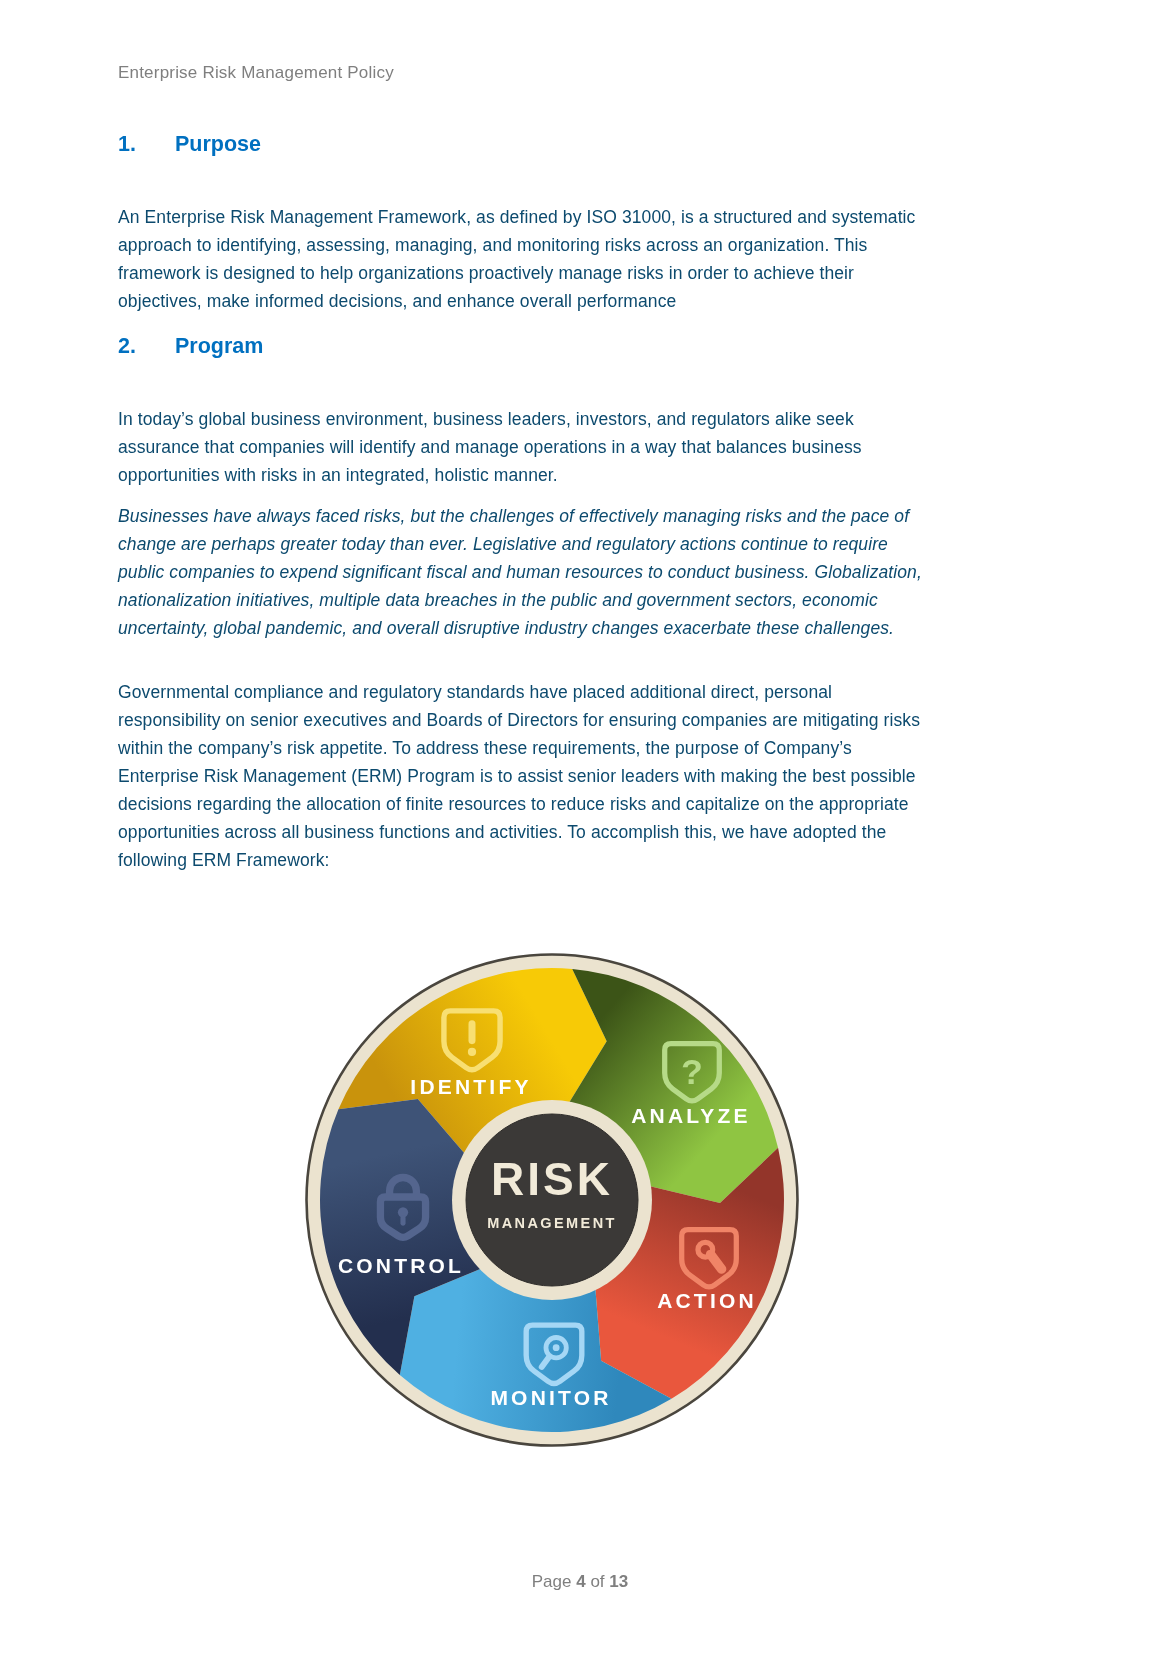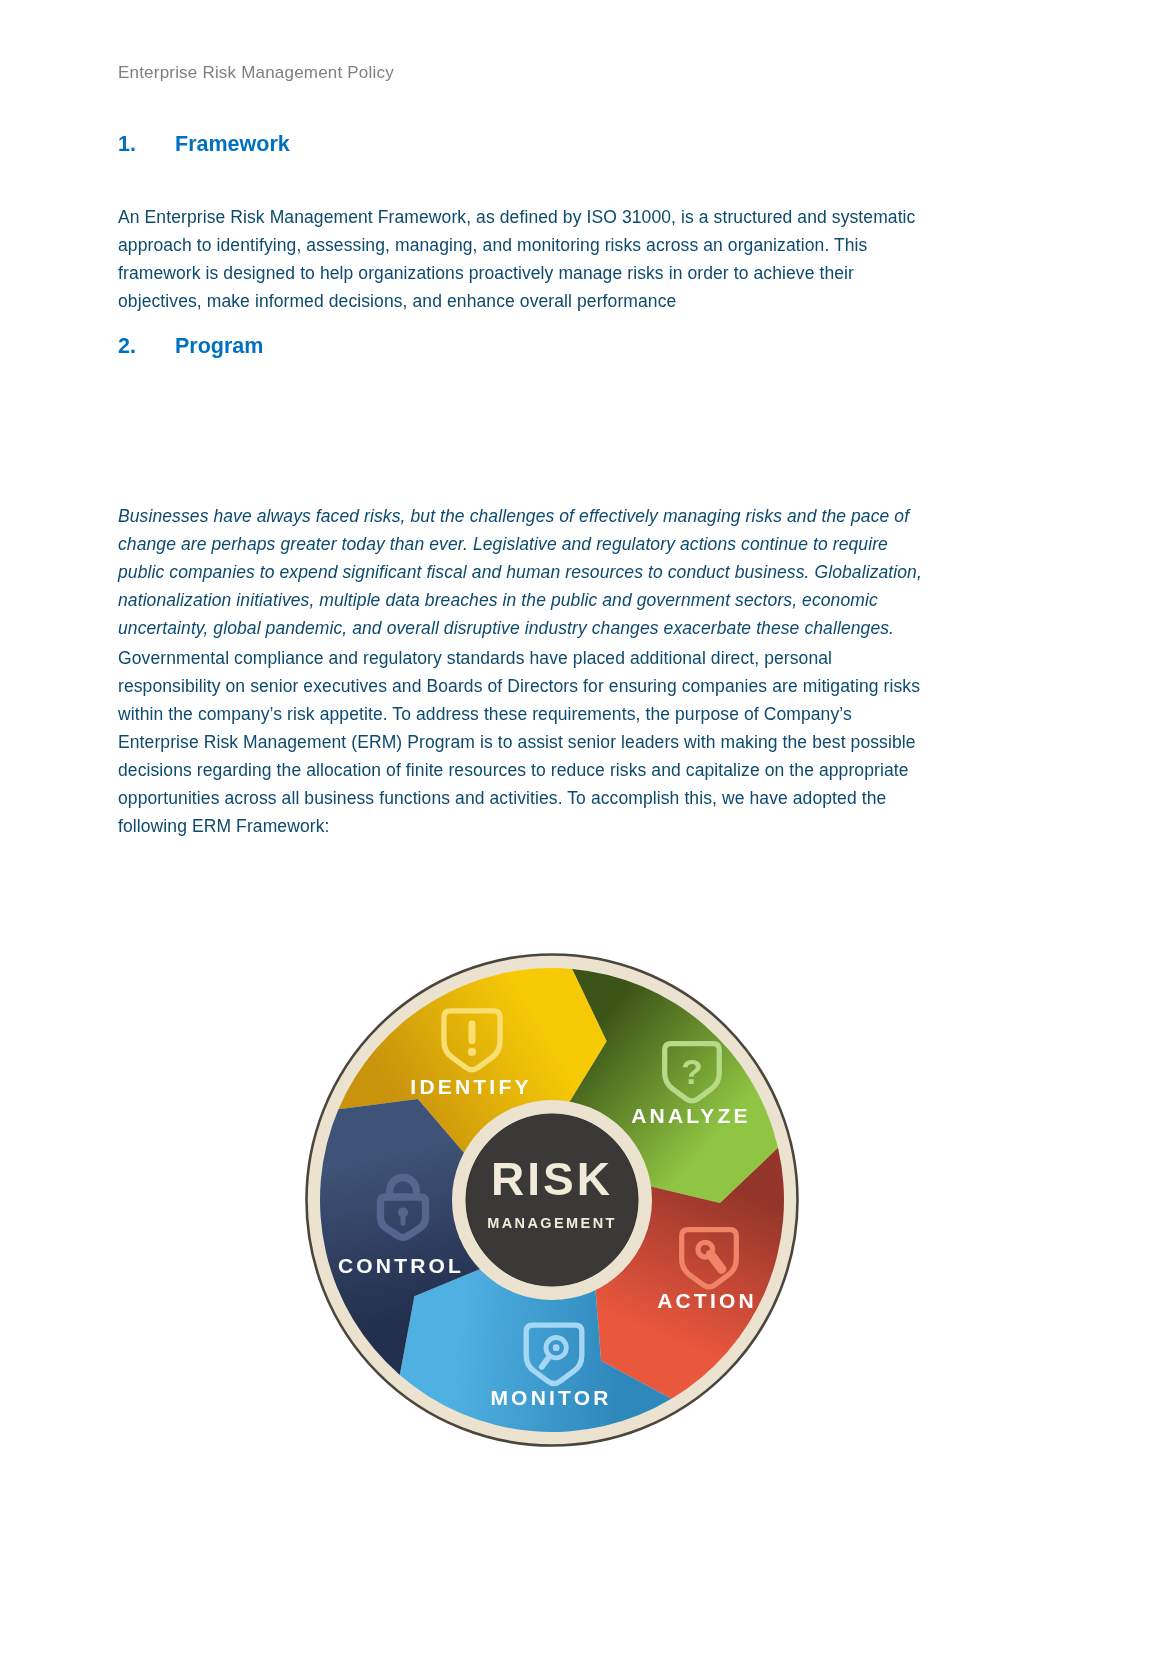--- a/index.html
+++ b/index.html
@@ -19,21 +19,21 @@
   .h1{top:132px;}
   .h2{top:334px;}
   .para{
     position:absolute;left:118px;width:930px;
     font-size:17.5px;line-height:28px;color:#0c4a6e;
     white-space:pre-line;letter-spacing:.1px;
   }
   .p1{top:185px;}
   .p2{top:387px;}
   .p3{top:484px;font-style:italic;}
-  .p4{top:608px;margin-top:36px;}
+  .p4{top:642px;margin-top:36px;}
   .diagram{position:absolute;left:297px;top:945px;width:510px;height:510px;}
   .seg-label{
     font-family:"Liberation Sans",sans-serif;font-weight:700;
     font-size:21px;letter-spacing:3.2px;fill:#ffffff;
   }
   .center-title{
     font-family:"Liberation Sans",sans-serif;font-weight:700;
     font-size:46px;letter-spacing:3px;
   }
   .center-sub{
@@ -48,33 +48,36 @@
 </style>
 </head>
 <body>
 
 <div class="page">
 
   <div class="doc-header">Enterprise Risk Management Policy</div>
 
   <div class="sec-heading h1">
     <span class="sec-num">1.</span>
-    <span>Framework</span>
+    <span>Purpose</span>
   </div>
 
   <p class="para p1">An Enterprise Risk Management Framework, as defined by ISO 31000, is a structured and systematic
 approach to identifying, assessing, managing, and monitoring risks across an organization. This
 framework is designed to help organizations proactively manage risks in order to achieve their
 objectives, make informed decisions, and enhance overall performance</p>
 
   <div class="sec-heading h2">
     <span class="sec-num">2.</span>
     <span>Program</span>
   </div>
 
+  <p class="para p2">In today’s global business environment, business leaders, investors, and regulators alike seek
+assurance that companies will identify and manage operations in a way that balances business
+opportunities with risks in an integrated, holistic manner.</p>
   <p class="para p3">Businesses have always faced risks, but the challenges of effectively managing risks and the pace of
 change are perhaps greater today than ever. Legislative and regulatory actions continue to require
 public companies to expend significant fiscal and human resources to conduct business. Globalization,
 nationalization initiatives, multiple data breaches in the public and government sectors, economic
 uncertainty, global pandemic, and overall disruptive industry changes exacerbate these challenges.</p>
   <p class="para p4">Governmental compliance and regulatory standards have placed additional direct, personal
 responsibility on senior executives and Boards of Directors for ensuring companies are mitigating risks
 within the company’s risk appetite. To address these requirements, the purpose of Company’s
 Enterprise Risk Management (ERM) Program is to assist senior leaders with making the best possible
 decisions regarding the allocation of finite resources to reduce risks and capitalize on the appropriate
@@ -142,14 +145,20 @@
         <text x="410" y="363" text-anchor="middle" class="seg-label">ACTION</text>
         <text x="254" y="460" text-anchor="middle" class="seg-label">MONITOR</text>
         <text x="104" y="328" text-anchor="middle" class="seg-label">CONTROL</text>
         <circle cx="255" cy="255" r="100" fill="#ebe3cf"></circle>
         <circle cx="255" cy="255" r="86" fill="#3b3937" stroke="#2e2c2a" stroke-width="1"></circle>
         <text x="255" y="250" text-anchor="middle" class="center-title" fill="#f1ead8">RISK</text>
         <text x="255" y="283" text-anchor="middle" class="center-sub" fill="#f1ead8">MANAGEMENT</text>
       </svg>
   </div>
 
+  <div class="page-footer">
+    <span>Page</span>
+    <b>4</b>
+    <span>of</span>
+    <b>13</b>
+  </div>
 
 </div>
 
 </body></html>

